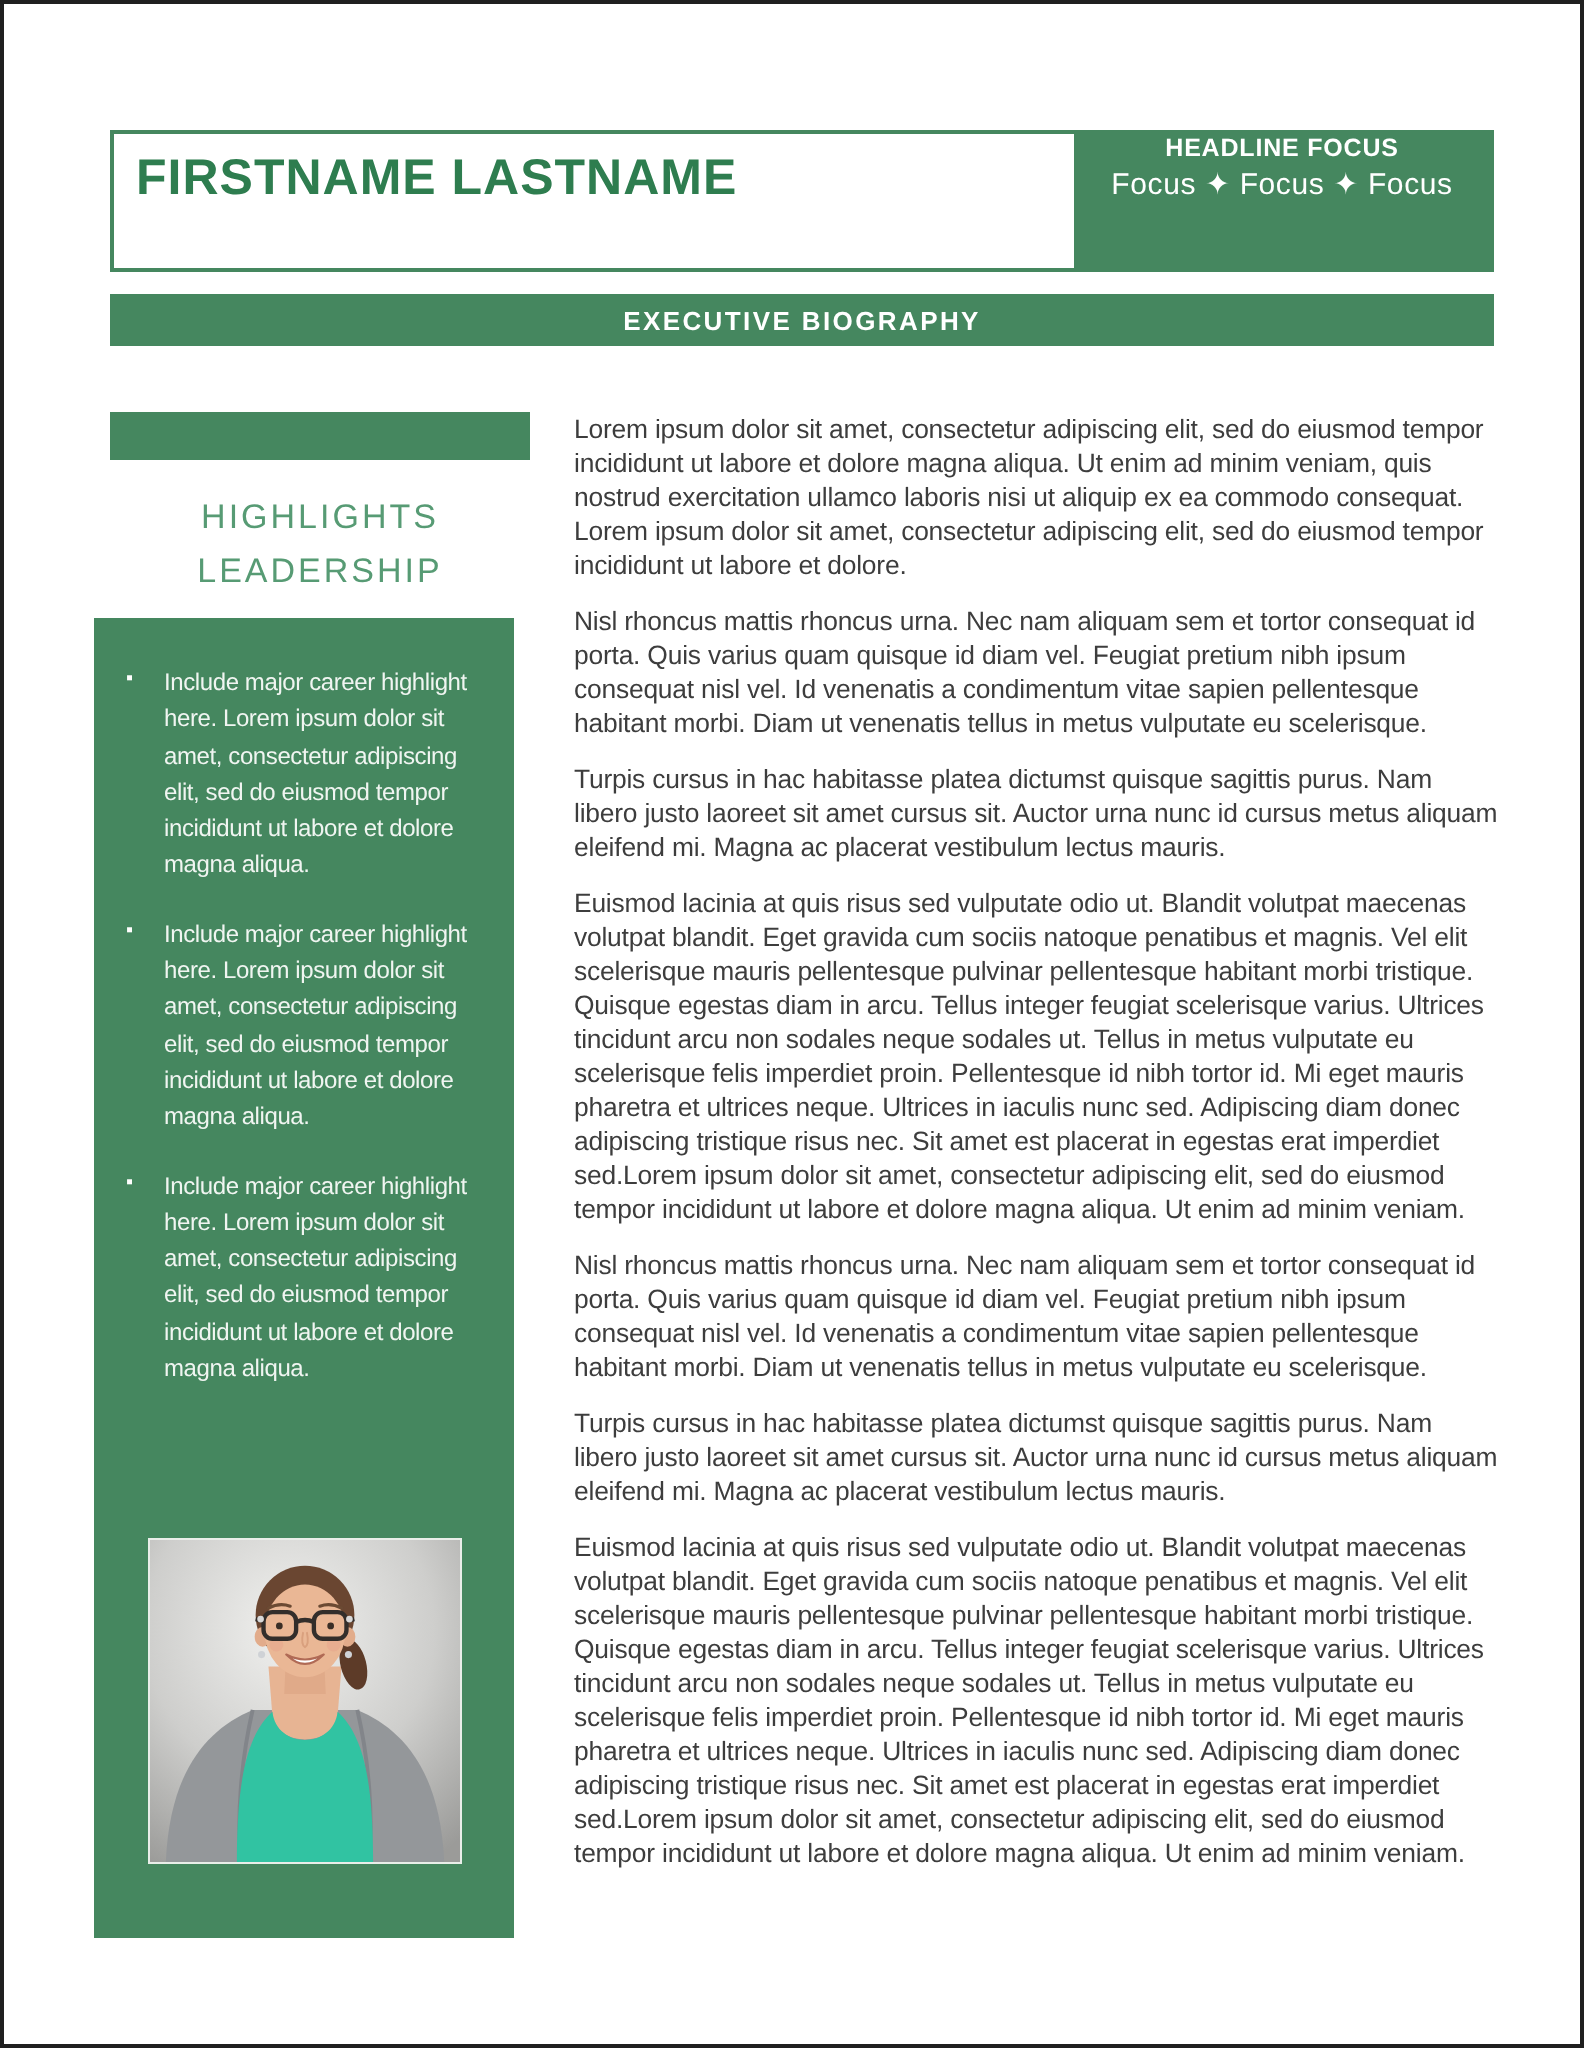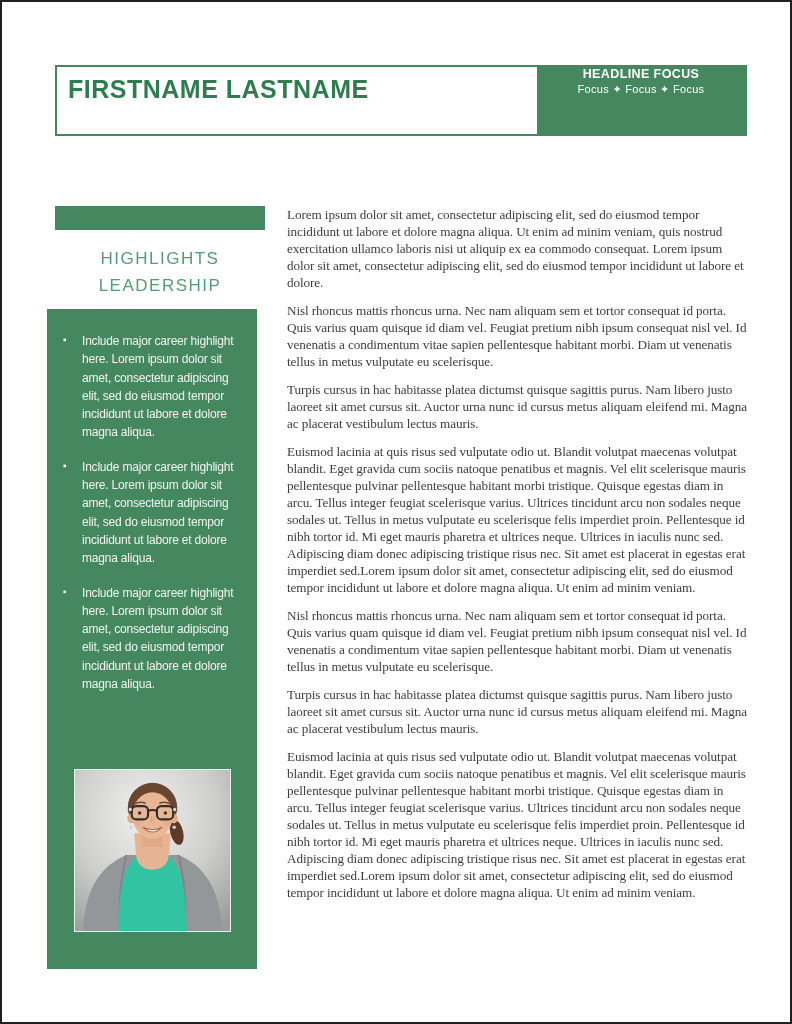--- a/index.html
+++ b/index.html
@@ -37,21 +37,21 @@
   }
   .contact{
     font-size:13px;color:#2E2E2E;margin-top:3px;letter-spacing:.1px;
   }
   .header-right{
     width:208px;background:var(--green);color:#fff;
     display:flex;flex-direction:column;align-items:center;justify-content:flex-start;
     text-align:center;gap:2px;
   }
   .headline-title{font-size:12.5px;font-weight:700;letter-spacing:.4px;}
-  .headline-focus{font-size:11px;letter-spacing:.3px;}
+  .headline-focus{font-size:15px;letter-spacing:.3px;}
 
   
   .banner{
     position:absolute;left:53px;top:145px;width:692px;height:26px;
     background:var(--green);color:#fff;
     display:flex;align-items:center;justify-content:center;
     font-size:13px;font-weight:700;letter-spacing:1.2px;
   }
 
   
@@ -84,21 +84,21 @@
   }
   .photo{
     position:absolute;left:27px;top:460px;width:157px;height:163px;
     border:1px solid #E9EEE9;
     background:#cfcfcd;
   }
   .photo svg{display:block;width:100%;height:100%;}
 
   
   .main{
-    position:absolute;left:285px;top:204px;width:462px;font-family:Liberation Serif, serif;
+    position:absolute;left:285px;top:204px;width:462px;
   }
   .main p{
     font-size:13.2px;color:var(--ink);
     line-height:17px;letter-spacing:-.1px;
     margin:0 0 11px 0;
   }
 </style>
 </head>
 <body>
 
@@ -107,20 +107,23 @@
   <div class="header-box">
     <div class="header-left">
       <div class="name">FIRSTNAME LASTNAME</div>
     </div>
     <div class="header-right">
       <div class="headline-title">HEADLINE FOCUS</div>
       <div class="headline-focus">Focus ✦ Focus ✦ Focus</div>
     </div>
   </div>
 
+  <div class="banner">
+    <span>EXECUTIVE BIOGRAPHY</span>
+  </div>
 
   <div class="sidebar-bar"></div>
 
   <div class="sidebar-heading">
     <div>HIGHLIGHTS</div>
     <div>LEADERSHIP</div>
   </div>
 
   <div class="sidebar-box">
     <ul class="highlights-list">

